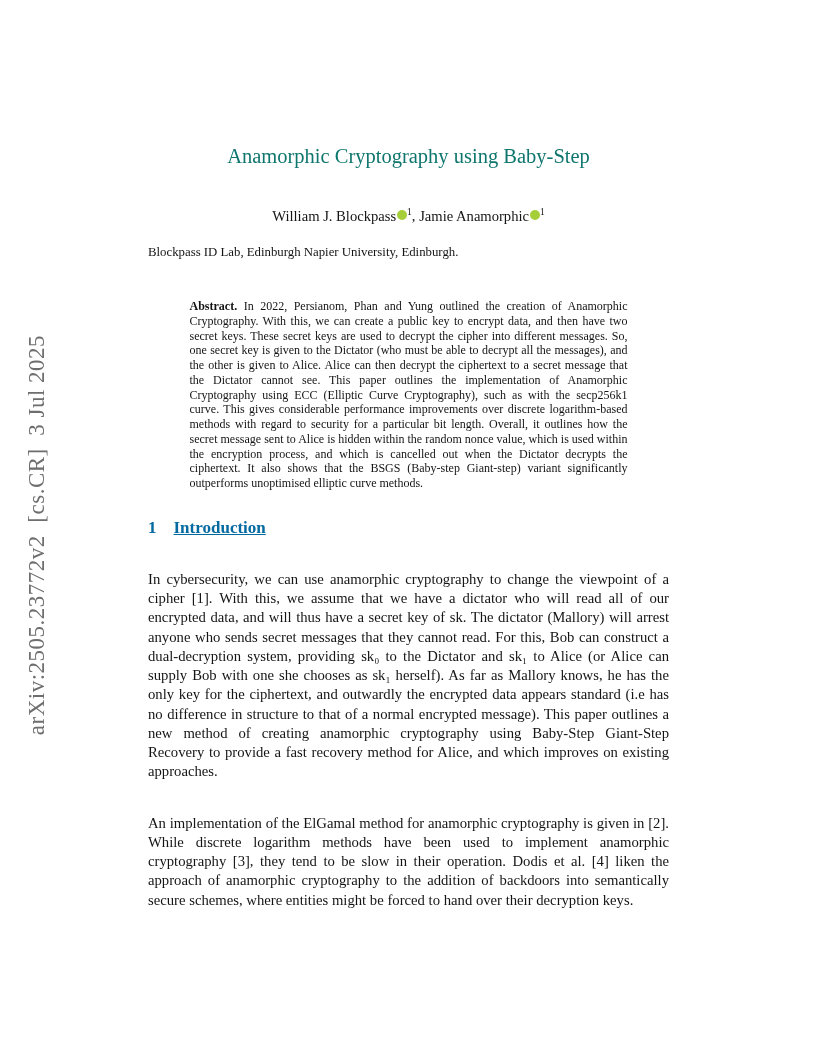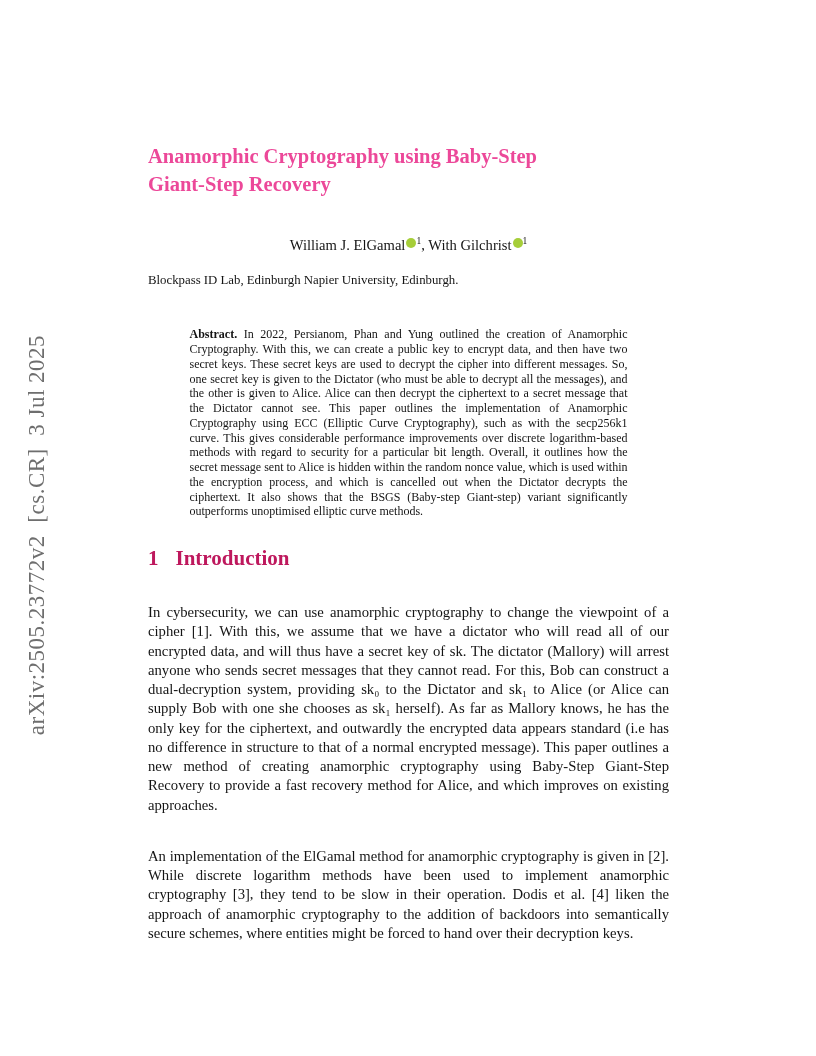--- a/index.html
+++ b/index.html
@@ -24,24 +24,24 @@
   }
 
   .content {
     position: absolute;
     left: 148px; top: 142px;
     width: 521px;
   }
 
   .title {
     font-size: 20.5px;
-    font-weight: bold;
-    text-align: left;
+    font-weight: normal;
+    text-align: center;
     line-height: 1.38;
-    color: #ec4899;
+    color: #0f766e;
   }
 
   .authors {
     margin-top: 37px;
     text-align: center;
     font-size: 14.6px;
   }
   .orcid-dot {
     display: inline-block;
     width: 10px; height: 10px;
@@ -62,23 +62,24 @@
     margin: 39px auto 0 auto;
     width: 438px;
     font-size: 12px;
     line-height: 1.23;
     text-align: justify;
   }
   .abstract .abs-label { font-weight: bold; }
 
   .section-heading {
     margin-top: 27px;
-    font-size: 21px;
+    font-size: 17px;
     font-weight: bold;
-    color: #be185d;
+    color: #0369a1;
+    text-decoration: underline;
   }
   .section-heading .sec-num { display: inline-block; margin-right: 17px; }
 
   .body-par {
     margin-top: 32px;
     font-size: 14.7px;
     line-height: 1.31;
     text-align: justify;
   }
 </style>
@@ -86,25 +87,24 @@
 <body>
 
 <div class="page">
 
   <div class="arxiv-strip">arXiv:2505.23772v2  [cs.CR]  3 Jul 2025</div>
 
   <div class="content">
 
     <h1 class="title">
       <span>Anamorphic Cryptography using Baby-Step</span><br>
-      <span>Giant-Step Recovery</span>
     </h1>
 
     <div class="authors">
-      <span>William J. ElGamal</span><span class="orcid-dot"></span><sup>1</sup><span>, </span><span>With Gilchrist</span><span class="orcid-dot"></span><sup>1</sup>
+      <span>William J. Blockpass</span><span class="orcid-dot"></span><sup>1</sup><span>, </span><span>Jamie Anamorphic</span><span class="orcid-dot"></span><sup>1</sup>
     </div>
 
     <div class="affiliation">Blockpass ID Lab, Edinburgh Napier University, Edinburgh.</div>
 
     <div class="abstract">
       <span class="abs-label">Abstract.</span>
       <span>In 2022, Persianom, Phan and Yung outlined the creation of Anamorphic Cryptography. With this, we can create a public key to encrypt data, and then have two secret keys. These secret keys are used to decrypt the cipher into different messages. So, one secret key is given to the Dictator (who must be able to decrypt all the messages), and the other is given to Alice. Alice can then decrypt the ciphertext to a secret message that the Dictator cannot see. This paper outlines the implementation of Anamorphic Cryptography using ECC (Elliptic Curve Cryptography), such as with the secp256k1 curve. This gives considerable performance improvements over discrete logarithm-based methods with regard to security for a particular bit length. Overall, it outlines how the secret message sent to Alice is hidden within the random nonce value, which is used within the encryption process, and which is cancelled out when the Dictator decrypts the ciphertext. It also shows that the BSGS (Baby-step Giant-step) variant significantly outperforms unoptimised elliptic curve methods.</span>
     </div>
 
     <div class="section-heading">

